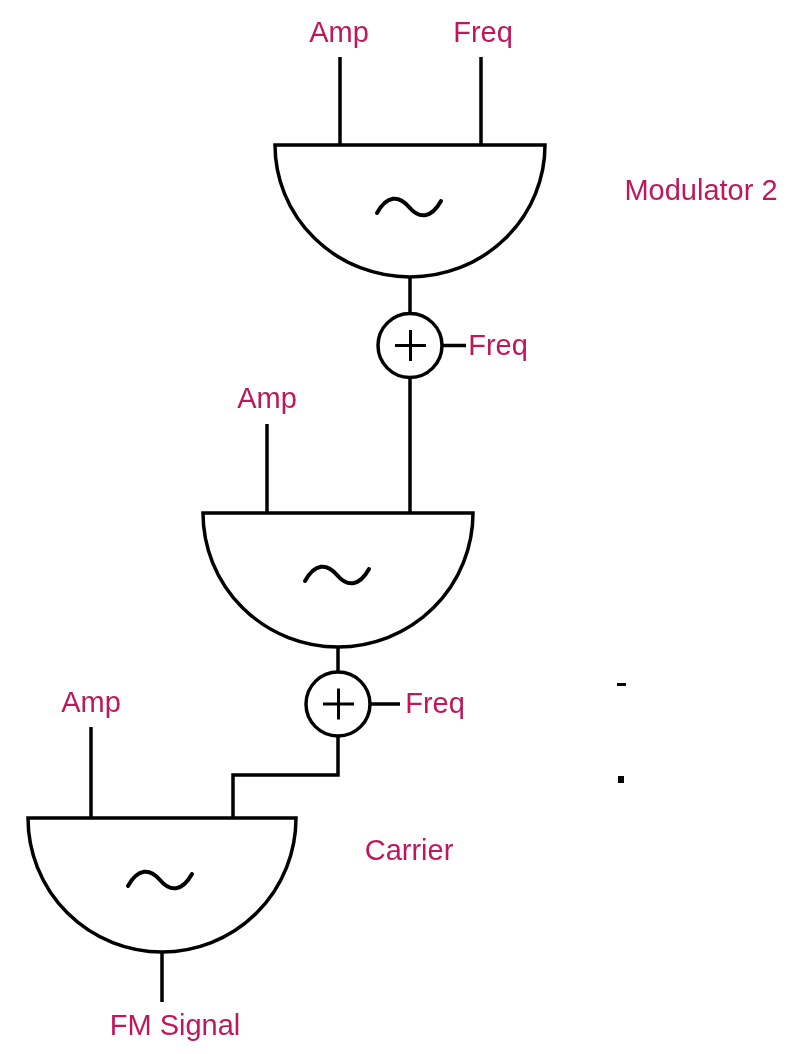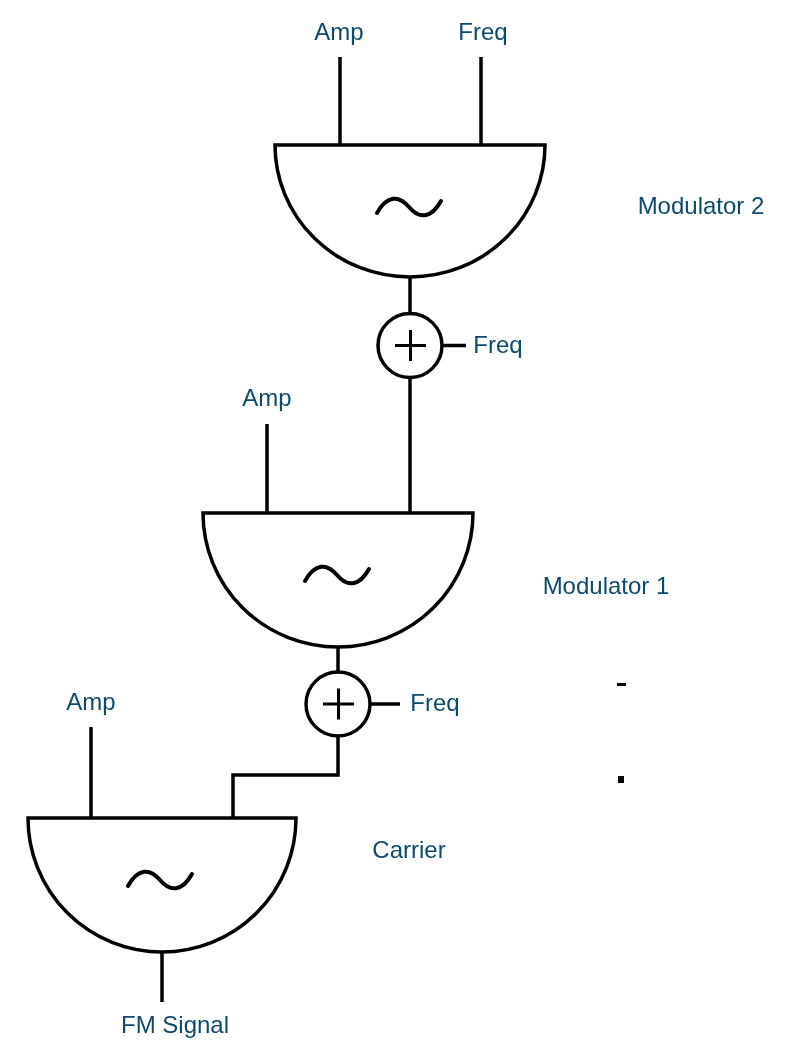--- a/index.html
+++ b/index.html
@@ -18,23 +18,23 @@
   }
   .diagram-svg {
     position: absolute;
     left: 0;
     top: 0;
     width: 799px;
     height: 1054px;
   }
   .lbl {
     position: absolute;
-    font-size: 24px;
+    font-size: 29px;
     line-height: 1;
-    color: #0c4a6e;
+    color: #be185d;
     white-space: nowrap;
     transform: translate(-50%, -50%);
   }
 </style>
 </head>
 <body>
 
 <div class="canvas">
 
   <svg class="diagram-svg" viewBox="0 0 799 1054" fill="none" stroke="#000000" stroke-width="3.5">
@@ -76,26 +76,25 @@
       <path stroke-width="4" stroke-linecap="round" d="M -32,6 C -22,-12 -10,-12 0,0 C 10,12 22,12 32,-6"></path>
     </g>
     <line x1="162" y1="952" x2="162" y2="1002"></line>
 
     <rect x="617" y="683" width="9" height="3" fill="#000000" stroke="none"></rect>
     <rect x="618" y="776" width="6" height="7" fill="#000000" stroke="none"></rect>
   </svg>
 
   <div class="lbl" style="left:339px; top:32px;">Amp</div>
   <div class="lbl" style="left:483px; top:32px;">Freq</div>
-  <div class="lbl" style="left:701px; top:206px;">Modulator 2</div>
+  <div class="lbl" style="left:701px; top:190px;">Modulator 2</div>
 
   <div class="lbl" style="left:498px; top:345px;">Freq</div>
 
   <div class="lbl" style="left:267px; top:398px;">Amp</div>
-  <div class="lbl" style="left:606px; top:586px;">Modulator 1</div>
 
   <div class="lbl" style="left:435px; top:703px;">Freq</div>
 
   <div class="lbl" style="left:91px;  top:702px;">Amp</div>
   <div class="lbl" style="left:409px; top:850px;">Carrier</div>
 
   <div class="lbl" style="left:175px; top:1025px;">FM Signal</div>
 
 </div>
 

